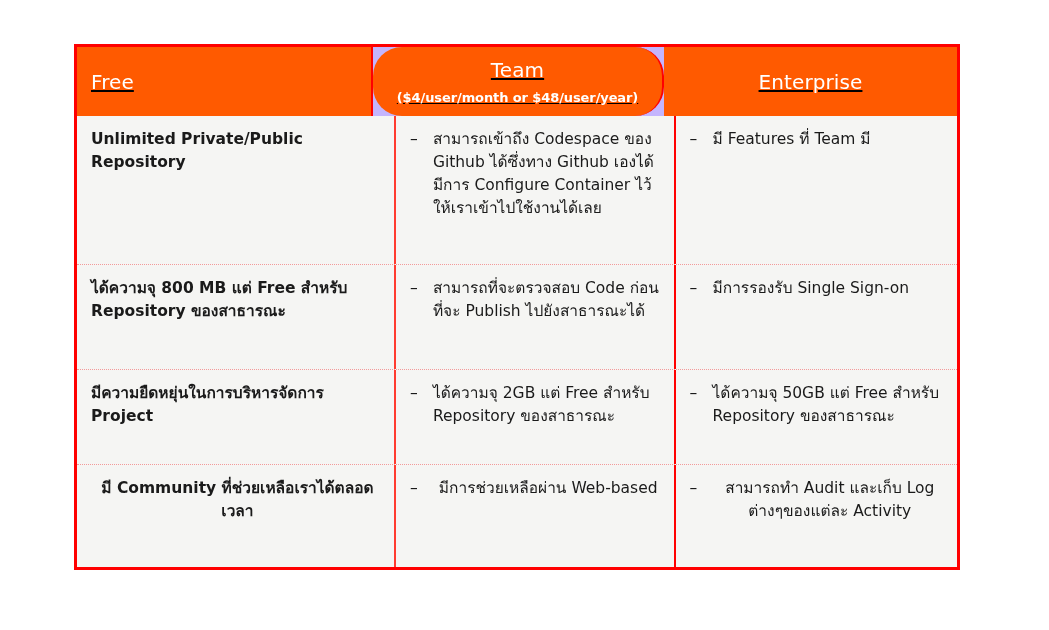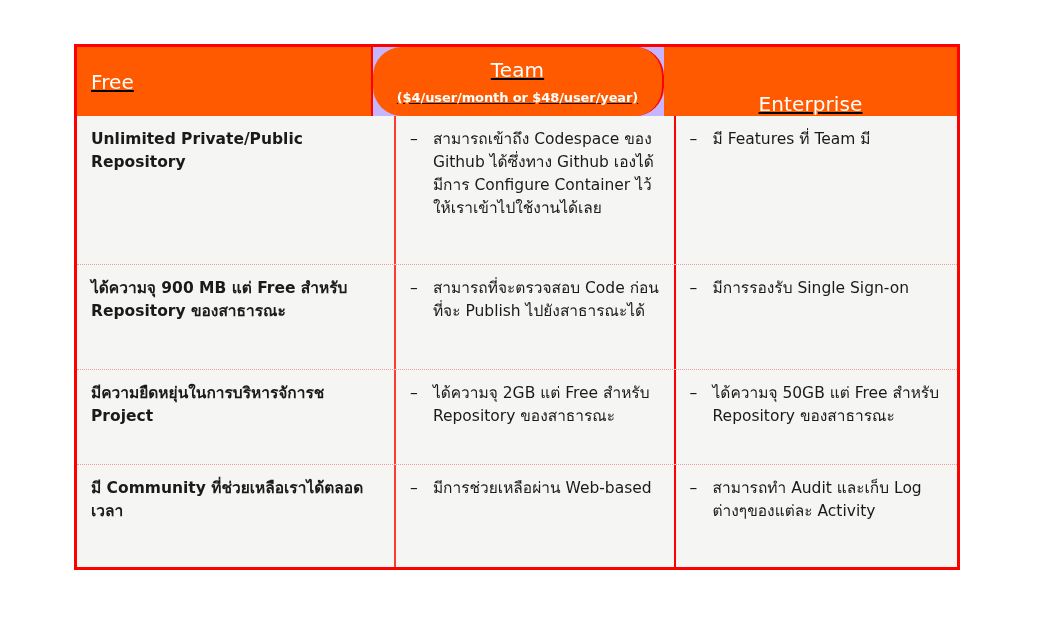--- a/index.html
+++ b/index.html
@@ -55,21 +55,20 @@
   }
   .header-cell.col-team {
     width: 291px;
     align-items: center;
     border-right: 2px solid #FF0000;
     border-radius: 29px;
   }
   .header-cell.col-ent {
     width: 293px;
     align-items: center;
-    justify-content: flex-end;
   }
 
   .header-title {
     font-size: 20px;
     line-height: 24px;
     font-weight: 400;
     letter-spacing: 0.1px;
     white-space: nowrap;
   }
   .header-sub {
@@ -89,21 +88,21 @@
     display: flex;
     background: #F5F5F3;
     border-bottom: 1px dotted #F39A9A;
   }
   .table-row:last-child {
     border-bottom: none;
   }
   .row-1 { min-height: 148px; }
   .row-2 { min-height: 104px; }
   .row-3 { min-height: 94px; }
-  .row-4 { min-height: 102px; }
+  .row-4 { min-height: 102px; text-align: center; }
 
   .body-cell {
     box-sizing: border-box;
     padding: 12px 10px 10px 14px;
     color: #1A1A1A;
     font-size: 15.5px;
     line-height: 23px;
   }
   .body-cell.col-free {
     width: 332px;
@@ -187,21 +186,21 @@
             <li class="bullet-item">
               <span class="dash">–</span>
               <span class="cell-text">มี Features ที่ Team มี</span>
             </li>
           </ul>
         </div>
       </div>
 
       <div class="table-row row-2">
         <div class="body-cell col-free">
-          <span class="cell-text">ได้ความจุ 900 MB แต่ Free สำหรับ Repository ของสาธารณะ</span>
+          <span class="cell-text">ได้ความจุ 800 MB แต่ Free สำหรับ Repository ของสาธารณะ</span>
         </div>
         <div class="body-cell col-team">
           <ul class="bullet-list">
             <li class="bullet-item">
               <span class="dash">–</span>
               <span class="cell-text">สามารถที่จะตรวจสอบ Code ก่อนที่จะ Publish ไปยังสาธารณะได้</span>
             </li>
           </ul>
         </div>
         <div class="body-cell col-ent">
@@ -209,21 +208,21 @@
             <li class="bullet-item">
               <span class="dash">–</span>
               <span class="cell-text">มีการรองรับ Single Sign-on</span>
             </li>
           </ul>
         </div>
       </div>
 
       <div class="table-row row-3">
         <div class="body-cell col-free">
-          <span class="cell-text">มีความยืดหยุ่นในการบริหารจัการช Project</span>
+          <span class="cell-text">มีความยืดหยุ่นในการบริหารจัดการ Project</span>
         </div>
         <div class="body-cell col-team">
           <ul class="bullet-list">
             <li class="bullet-item">
               <span class="dash">–</span>
               <span class="cell-text">ได้ความจุ 2GB แต่ Free สำหรับ Repository ของสาธารณะ</span>
             </li>
           </ul>
         </div>
         <div class="body-cell col-ent">

